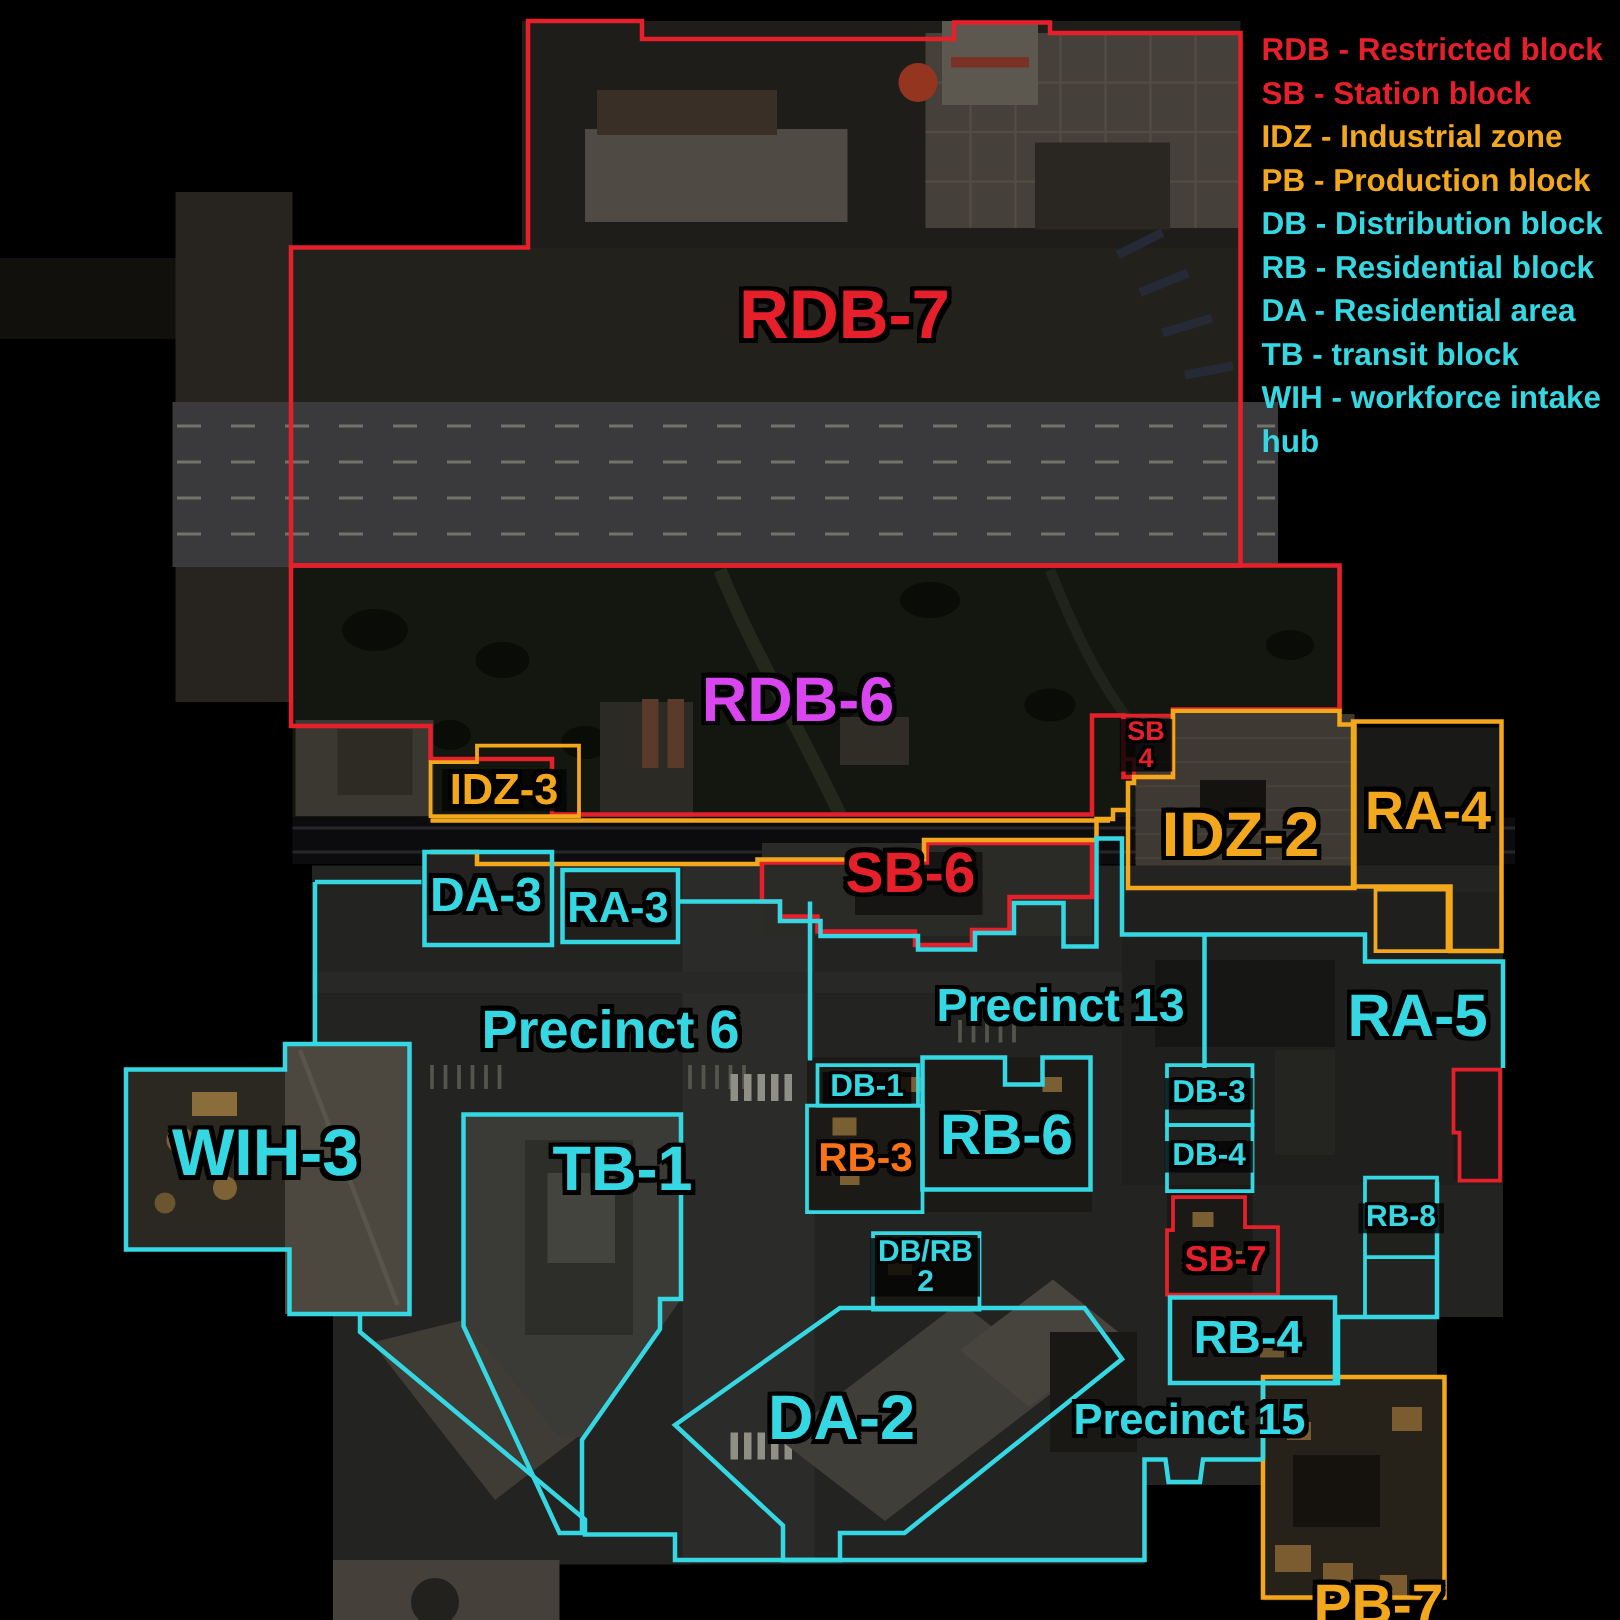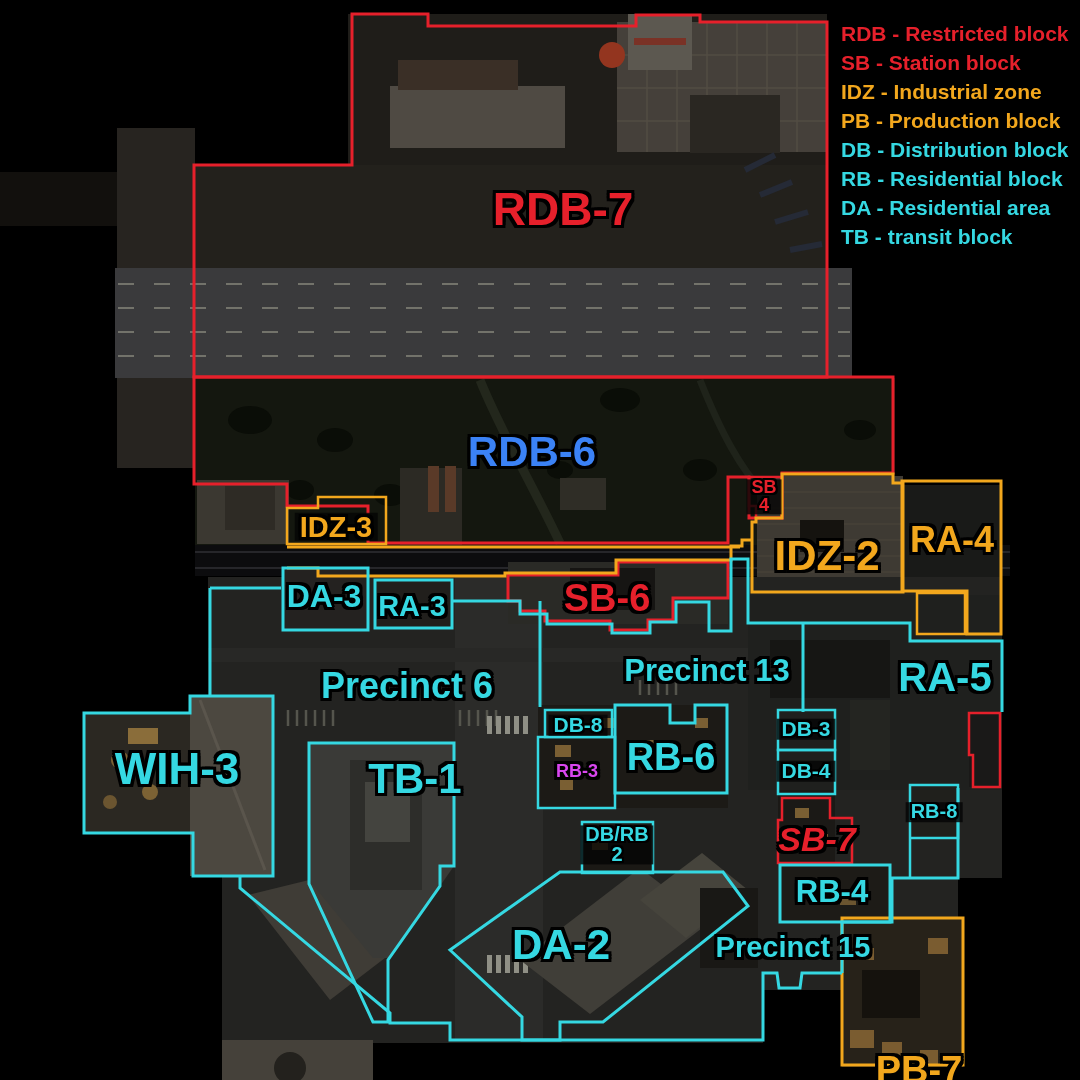--- a/index.html
+++ b/index.html
@@ -254,21 +254,21 @@
         <path d="M309,743 L454,743 L454,866 L440,866 L440,886 L388,960 L388,1022 L373,1022 L309,884 Z"></path>
         <path d="M450,950 L560,872 L723,872 L748,906 L603,1022 L560,1022 L560,1040 L522,1040 L522,1017 Z"></path>
       </g>
     </g>
   </svg>
 
   <div id="zone-labels">
       <div class="zone-label" style="left: 563px; top: 210px; font-size: 46px; color: rgb(230, 32, 43);">
         <div>RDB-7</div>
       </div>
-      <div class="zone-label" style="left: 532px; top: 452px; font-size: 42px; color: #3b82f6;">
+      <div class="zone-label" style="left: 532px; top: 466px; font-size: 42px; color: #d946ef;">
         <div>RDB-6</div>
       </div>
       <div class="zone-label plate" style="left: 325px; top: 527px; font-size: 29px; color: rgb(242, 167, 29); margin-left: 11px;">
         <div>IDZ-3</div>
       </div>
       <div class="zone-label plate thin" style="left: 764px; top: 497px; font-size: 18px; color: rgb(230, 32, 43);">
         <div>SB</div>
         <div>4</div>
       </div>
       <div class="zone-label" style="left: 827px; top: 556px; font-size: 42px; color: rgb(242, 167, 29);">
@@ -276,54 +276,54 @@
       </div>
       <div class="zone-label" style="left: 952px; top: 540px; font-size: 36px; color: rgb(242, 167, 29);">
         <div>RA-4</div>
       </div>
       <div class="zone-label" style="left: 324px; top: 597px; font-size: 32px; color: rgb(53, 216, 226);">
         <div>DA-3</div>
       </div>
       <div class="zone-label" style="left: 412px; top: 606px; font-size: 29px; color: rgb(53, 216, 226);">
         <div>RA-3</div>
       </div>
-      <div class="zone-label" style="left: 607px; top: 599px; font-size: 38px; color: rgb(230, 32, 43);">
+      <div class="zone-label" style="left: 607px; top: 583px; font-size: 38px; color: rgb(230, 32, 43);">
         <div>SB-6</div>
       </div>
       <div class="zone-label" style="left: 407px; top: 686px; font-size: 36px; color: rgb(53, 216, 226);">
         <div>Precinct 6</div>
       </div>
       <div class="zone-label" style="left: 707px; top: 671px; font-size: 31px; color: rgb(53, 216, 226);">
         <div>Precinct 13</div>
       </div>
       <div class="zone-label" style="left: 897px; top: 678px; font-size: 40px; color: rgb(53, 216, 226); margin-left: 48px;">
         <div>RA-5</div>
       </div>
       <div class="zone-label" style="left: 177px; top: 769px; font-size: 44px; color: rgb(53, 216, 226);">
         <div>WIH-3</div>
       </div>
       <div class="zone-label" style="left: 383px; top: 779px; font-size: 42px; color: rgb(53, 216, 226); margin-left: 32px;">
         <div>TB-1</div>
       </div>
       <div class="zone-label plate thin" style="left: 578px; top: 725px; font-size: 21px; color: rgb(53, 216, 226);">
-        <div>DB-8</div>
-      </div>
-      <div class="zone-label" style="left: 577px; top: 772px; font-size: 18px; color: #d946ef;">
+        <div>DB-1</div>
+      </div>
+      <div class="zone-label" style="left: 577px; top: 772px; font-size: 27px; color: #f97316;">
         <div>RB-3</div>
       </div>
       <div class="zone-label" style="left: 671px; top: 758px; font-size: 38px; color: rgb(53, 216, 226);">
         <div>RB-6</div>
       </div>
       <div class="zone-label plate thin" style="left: 806px; top: 729px; font-size: 21px; color: rgb(53, 216, 226);">
         <div>DB-3</div>
       </div>
       <div class="zone-label plate thin" style="left: 806px; top: 771px; font-size: 21px; color: rgb(53, 216, 226);">
         <div>DB-4</div>
       </div>
-      <div class="zone-label" style="left: 817px; top: 840px; font-size: 34px; color: rgb(230, 32, 43); font-style: italic;">
+      <div class="zone-label" style="left: 817px; top: 840px; font-size: 24px; color: rgb(230, 32, 43);">
         <div>SB-7</div>
       </div>
       <div class="zone-label plate thin" style="left: 934px; top: 812px; font-size: 20px; color: rgb(53, 216, 226);">
         <div>RB-8</div>
       </div>
       <div class="zone-label plate thin" style="left: 617px; top: 845px; font-size: 20px; color: rgb(53, 216, 226);">
         <div>DB/RB</div>
         <div>2</div>
       </div>
       <div class="zone-label" style="left: 832px; top: 892px; font-size: 31px; color: rgb(53, 216, 226);">
@@ -342,15 +342,16 @@
 
   <div id="legend">
       <div class="legend-item" style="color: rgb(230, 32, 43);">RDB - Restricted block</div>
       <div class="legend-item" style="color: rgb(230, 32, 43);">SB - Station block</div>
       <div class="legend-item" style="color: rgb(242, 167, 29);">IDZ - Industrial zone</div>
       <div class="legend-item" style="color: rgb(242, 167, 29);">PB - Production block</div>
       <div class="legend-item" style="color: rgb(53, 216, 226);">DB - Distribution block</div>
       <div class="legend-item" style="color: rgb(53, 216, 226);">RB - Residential block</div>
       <div class="legend-item" style="color: rgb(53, 216, 226);">DA - Residential area</div>
       <div class="legend-item" style="color: rgb(53, 216, 226);">TB - transit block</div>
+      <div class="legend-item" style="color: rgb(53, 216, 226);">WIH - workforce intake hub</div>
     </div>
 
 </div>
 
 </body></html>

